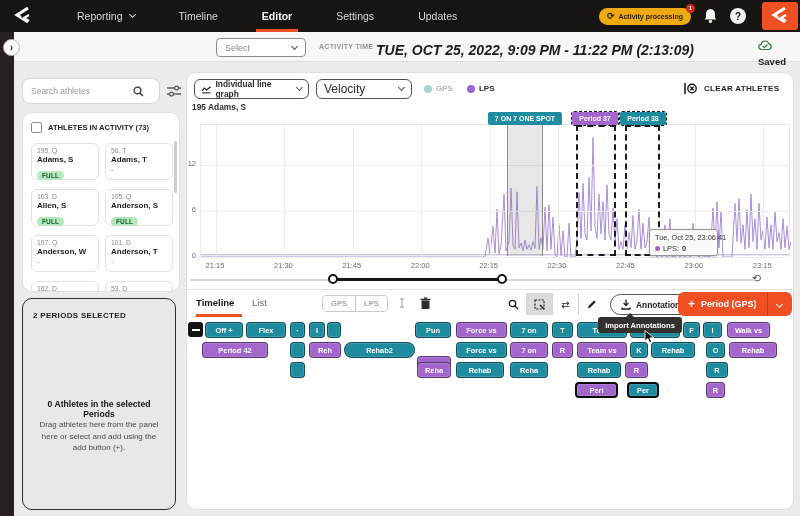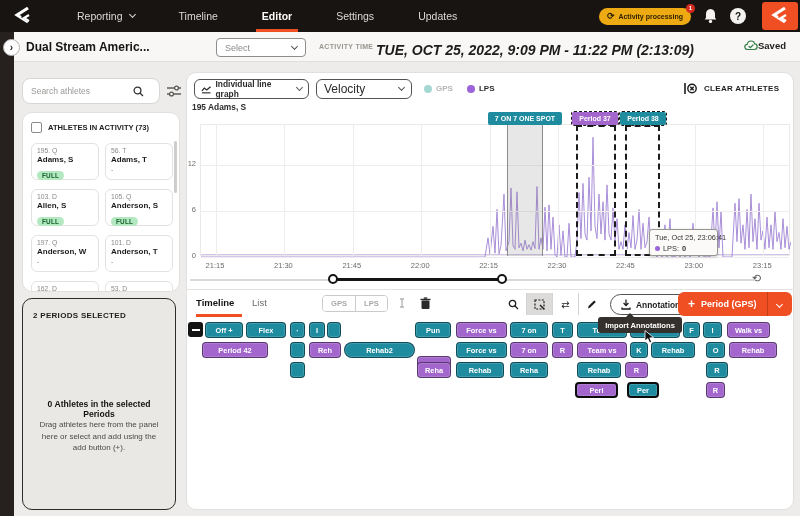--- a/index.html
+++ b/index.html
@@ -34,22 +34,22 @@
   .header-bar { left:14px; top:32px; width:786px; height:30px; background:#f8f7f5; border-bottom:1px solid #e1dfdd;
                 display:flex; align-items:center; }
   .toggle-circle { position:absolute; left:-11px; top:7px; width:17px; height:17px; background:#fff; border:1px solid #b5b3b1;
                    border-radius:50%; display:flex; align-items:center; justify-content:center;
                    font-size:10px; font-weight:bold; color:#232323; z-index:5; }
   .page-title { margin-left:12px; font-size:12px; font-weight:bold; color:#141414; white-space:nowrap; }
   .select-box { position:absolute; left:202px; top:6px; width:90px; height:19px; border:1px solid #8f8d8b; border-radius:4px;
                 background:#fff; display:flex; align-items:center; font-size:9px; color:#8d8b89; padding:0 8px; justify-content:space-between;}
   .act-label { position:absolute; left:305px; top:11px; font-size:7px; font-weight:bold; color:#98968f; letter-spacing:.3px; }
   .act-value { position:absolute; left:362px; top:10px; font-size:14px; font-weight:bold; color:#1c1c1c;font-style:italic; }
-  .saved { position:absolute; right:14px; top:8px; display:flex; align-items:flex-start; 
-           font-size:9.5px; font-weight:bold; color:#1c1c1c; }
+  .saved { position:absolute; right:14px; top:8px; display:flex; align-items:flex-start; gap:5px;
+           font-size:9.5px; font-weight:bold; color:#1c1c1c;flex-direction:column; }
 
   
   .search-card { left:22px; top:78px; width:138px; height:26px; background:#fff; border:1px solid #d9d7d5;
                  border-radius:8px; display:flex; align-items:center; padding:0 8px; gap:6px; }
   .search-card input { border:0; outline:0; width:96px; font-size:8.5px; color:#333; background:transparent;
                        font-family:"Liberation Sans", sans-serif; }
   .search-card input::placeholder { color:#9b9997; }
   .filter-btn { left:166px; top:84px; width:16px; height:14px; }
   .ath-card-panel { left:22px; top:112px; width:158px; height:180px; background:#fff; border:1px solid #e2e0de;
                     border-radius:10px; overflow:hidden; padding:9px 8px; }
@@ -181,21 +181,20 @@
           <path d="M15 6.5 L9.5 10 L15 13.5" fill="none" stroke="#f04e23" stroke-width="2"></path>
           <path d="M16 8 L11 11 L16 14" fill="none" stroke="#fff" stroke-width="2.2"></path>
         </svg>
       </div>
     </div>
   </div>
 
   <div class="left-rail abs"></div>
   <div class="header-bar abs">
     <div class="toggle-circle">›</div>
-    <div class="page-title">Dual Stream Americ...</div>
     <div class="select-box">
       <span>Select</span>
       <span class="chev" style="color:#55534f"></span>
     </div>
     <div class="act-label abs">ACTIVITY TIME</div>
     <div class="act-value abs">TUE, OCT 25, 2022, 9:09 PM - 11:22 PM (2:13:09)</div>
     <div class="saved abs">
       <svg width="14" height="11" viewBox="0 0 14 11">
         <path d="M4 9.5 C2 9.5 .8 8.3 .8 6.8 C.8 5.4 1.9 4.4 3.2 4.3 C3.5 2.5 5 1 7 1 C8.8 1 10.3 2.2 10.7 3.9 C12.1 4 13.2 5.1 13.2 6.6 C13.2 8.2 11.9 9.5 10.2 9.5 Z" fill="none" stroke="#2e7d43" stroke-width="1.2"></path>
         <path d="M4.6 6.1 L6.3 7.7 L9.4 4.6" fill="none" stroke="#2e7d43" stroke-width="1.3"></path>

